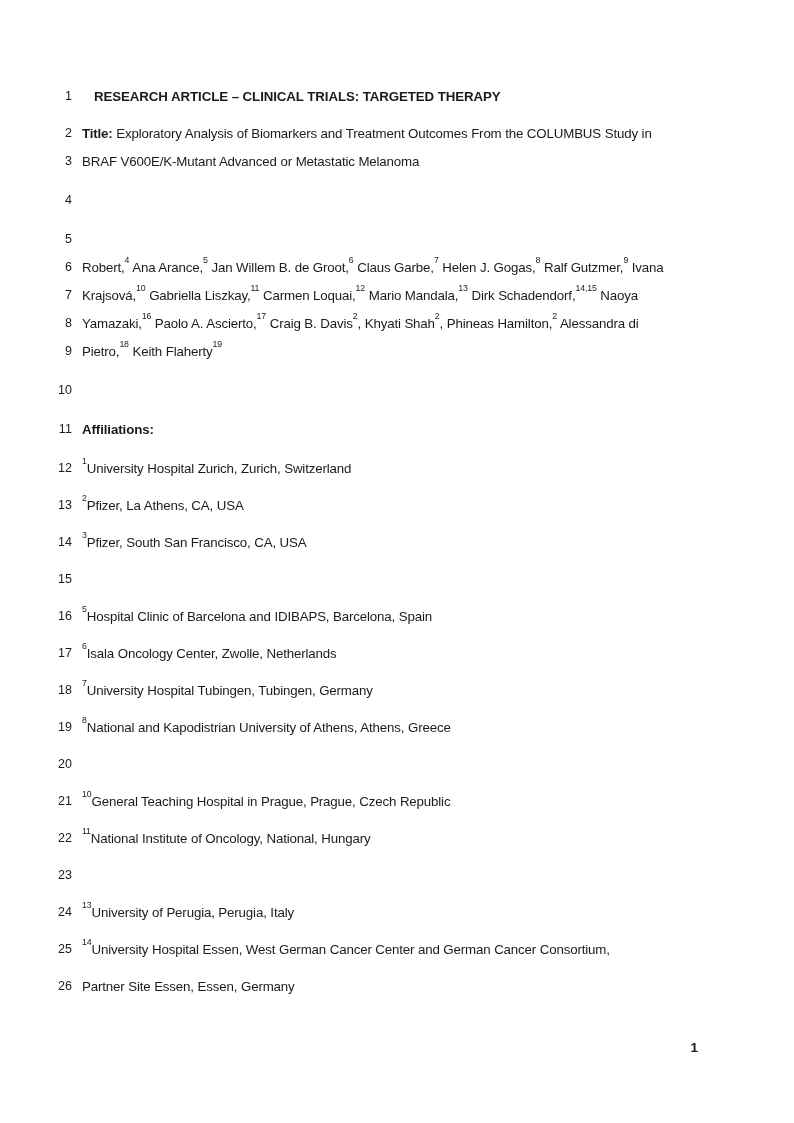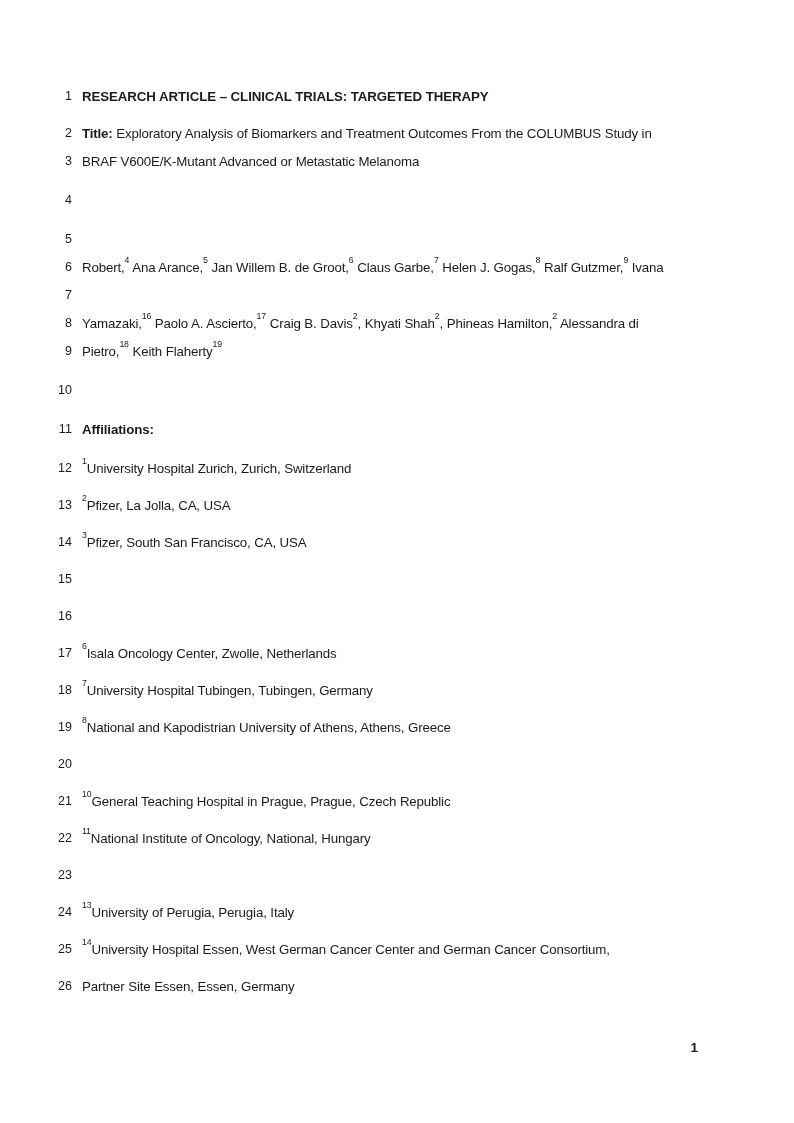--- a/index.html
+++ b/index.html
@@ -62,20 +62,21 @@
   .line-text sup {
     font-size: 0.66em;
     line-height: 0;
     position: relative;
     top: -0.42em;
     font-weight: inherit;
   }
   .hdr-caps {
     font-weight: bold;
     letter-spacing: 0.15px;
+    margin-left: 12px;
   }
   .spacer-md { height: 20px; }
   .spacer-lg { height: 22px; }
   .gap-para { height: 11px; }
   .page-number {
     position: absolute;
     right: 96px;
     top: 1040px;
     font-size: 13.5px;
     font-weight: bold;
@@ -126,20 +127,21 @@
 
     <div class="line-row">
       <div class="line-num">6</div>
       <div class="line-text">Robert,<sup>4</sup> Ana Arance,<sup>5</sup> Jan Willem B. de Groot,<sup>6</sup> Claus Garbe,<sup>7</sup> Helen J. Gogas,<sup>8</sup> Ralf Gutzmer,<sup>9</sup> Ivana</div>
     </div>
 
     <div class="gap-para"></div>
 
     <div class="line-row">
       <div class="line-num">7</div>
+      <div class="line-text">Krajsová,<sup>10</sup> Gabriella Liszkay,<sup>11</sup> Carmen Loquai,<sup>12</sup> Mario Mandala,<sup>13</sup> Dirk Schadendorf,<sup>14,15</sup> Naoya</div>
     </div>
 
     <div class="gap-para"></div>
 
     <div class="line-row">
       <div class="line-num">8</div>
       <div class="line-text">Yamazaki,<sup>16</sup> Paolo A. Ascierto,<sup>17</sup> Craig B. Davis<sup>2</sup>, Khyati Shah<sup>2</sup>, Phineas Hamilton,<sup>2</sup> Alessandra di</div>
     </div>
 
     <div class="gap-para"></div>
@@ -166,34 +168,35 @@
     <div class="spacer-lg"></div>
 
     <div id="affiliations-container">
         <div class="line-row">
           <div class="line-num">12</div>
           <div class="line-text"><sup>1</sup><span>University Hospital Zurich, Zurich, Switzerland</span></div>
         </div>
         <div class="spacer-md"></div>
         <div class="line-row">
           <div class="line-num">13</div>
-          <div class="line-text"><sup>2</sup><span>Pfizer, La Jolla, CA, USA</span></div>
+          <div class="line-text"><sup>2</sup><span>Pfizer, La Athens, CA, USA</span></div>
         </div>
         <div class="spacer-md"></div>
         <div class="line-row">
           <div class="line-num">14</div>
           <div class="line-text"><sup>3</sup><span>Pfizer, South San Francisco, CA, USA</span></div>
         </div>
         <div class="spacer-md"></div>
         <div class="line-row">
           <div class="line-num">15</div>
         </div>
         <div class="spacer-md"></div>
         <div class="line-row">
           <div class="line-num">16</div>
+          <div class="line-text"><sup>5</sup><span>Hospital Clinic of Barcelona and IDIBAPS, Barcelona, Spain</span></div>
         </div>
         <div class="spacer-md"></div>
         <div class="line-row">
           <div class="line-num">17</div>
           <div class="line-text"><sup>6</sup><span>Isala Oncology Center, Zwolle, Netherlands</span></div>
         </div>
         <div class="spacer-md"></div>
         <div class="line-row">
           <div class="line-num">18</div>
           <div class="line-text"><sup>7</sup><span>University Hospital Tubingen, Tubingen, Germany</span></div>

